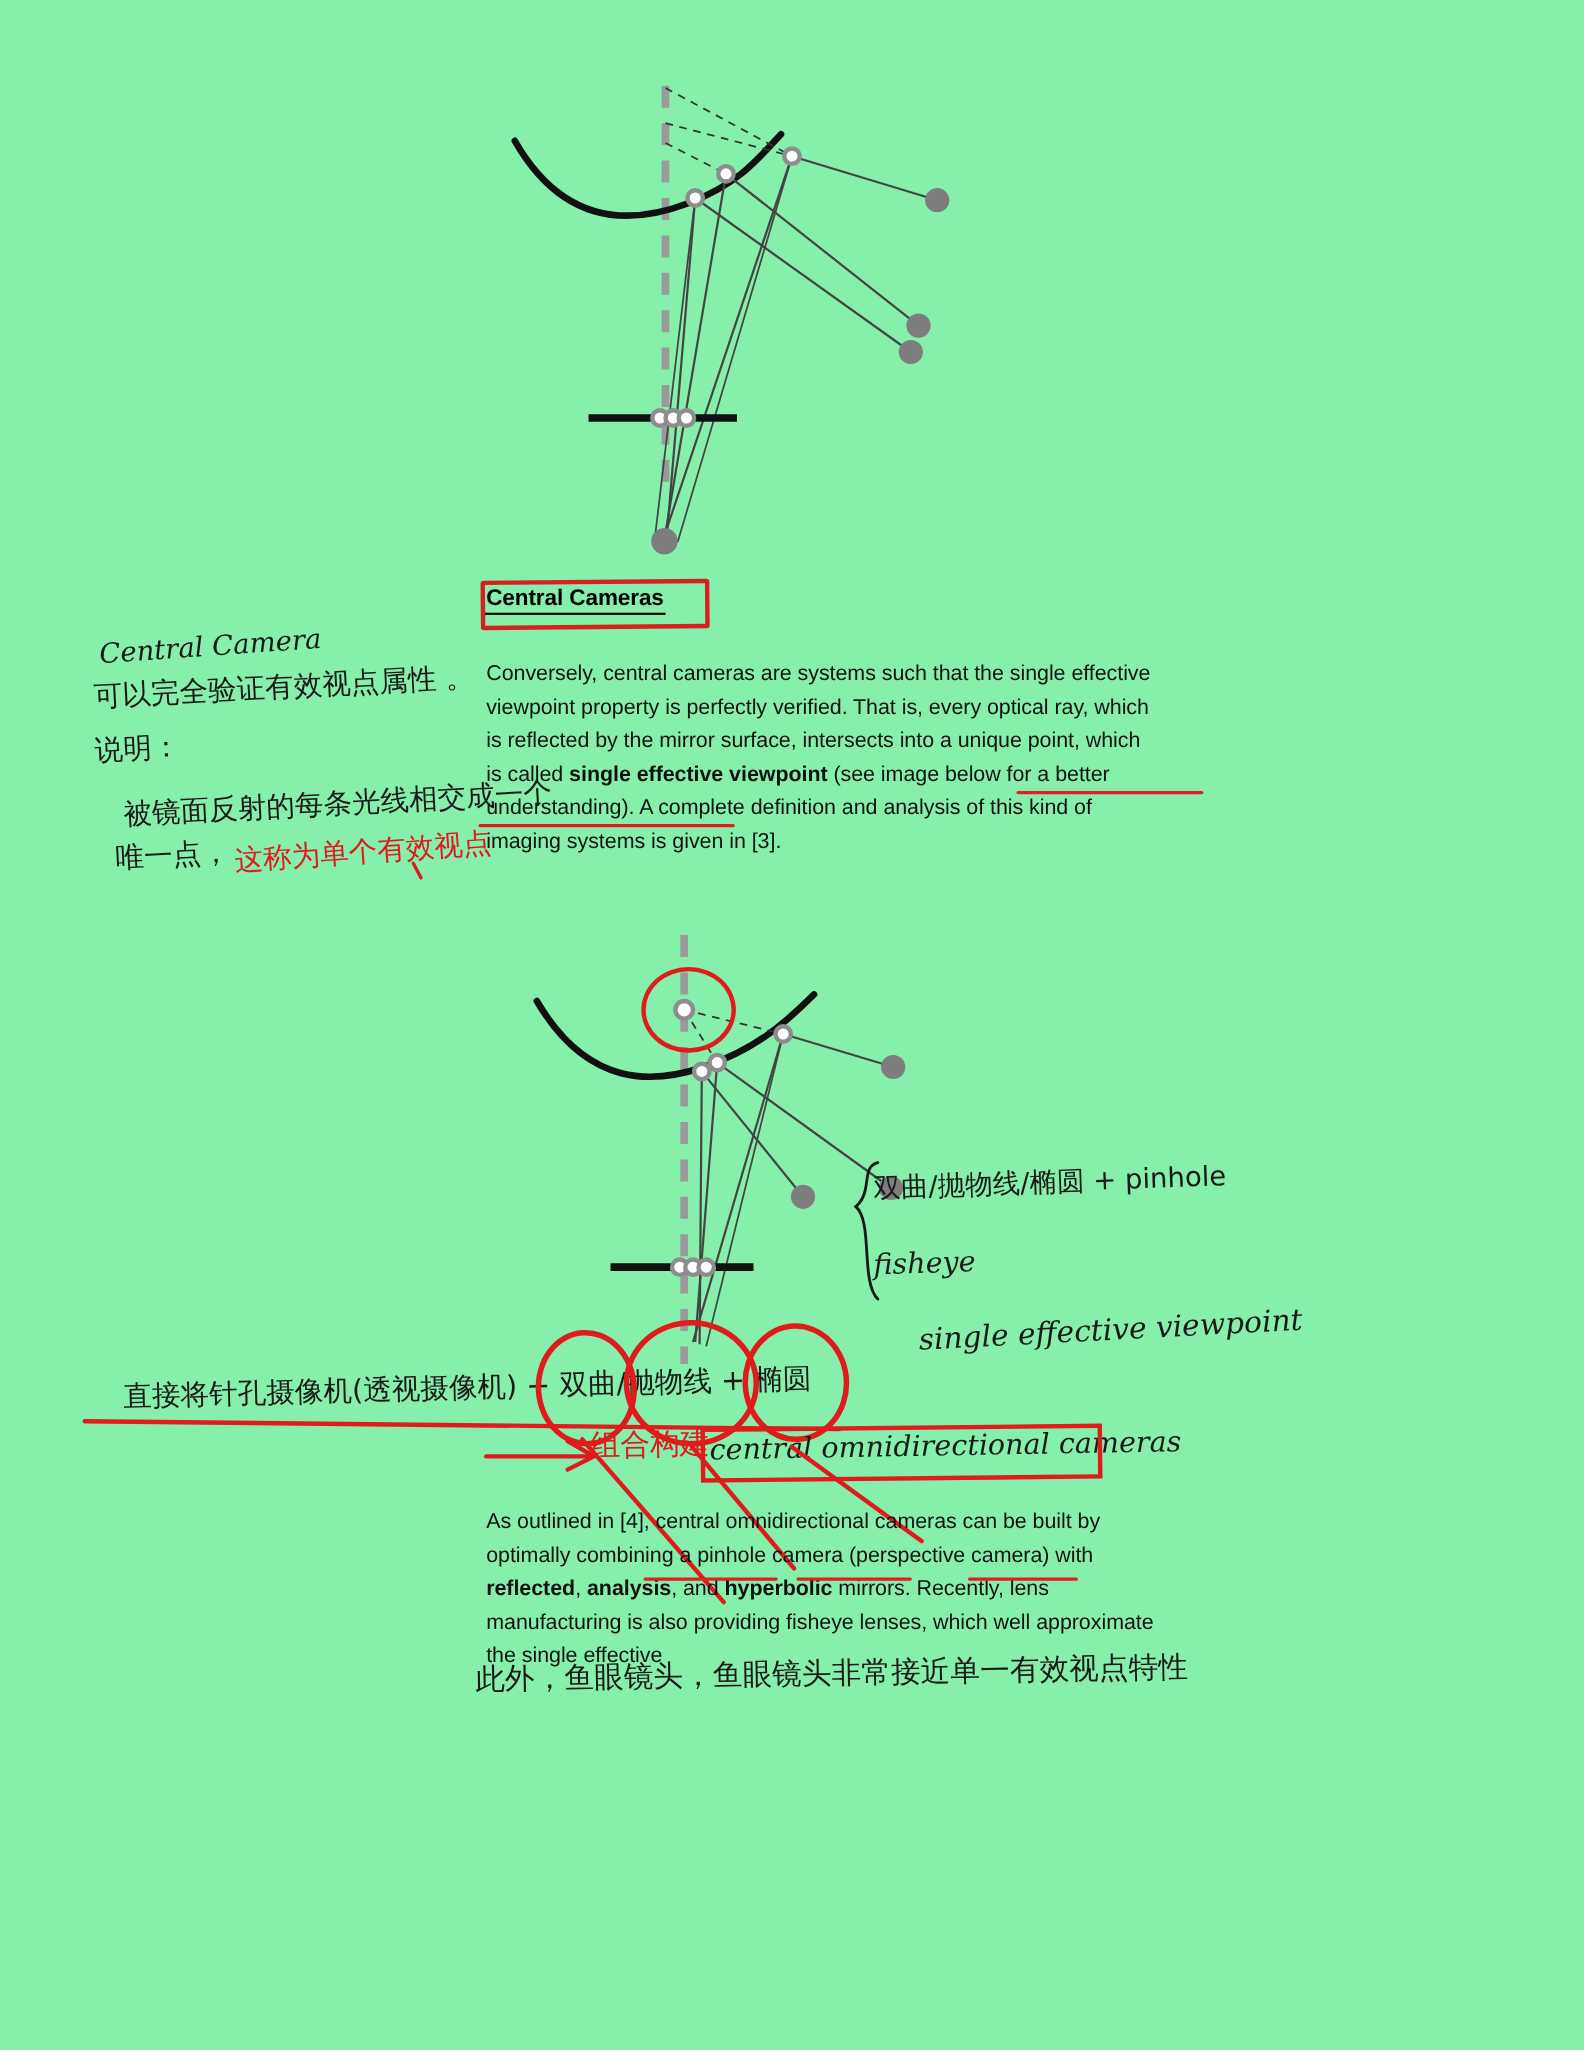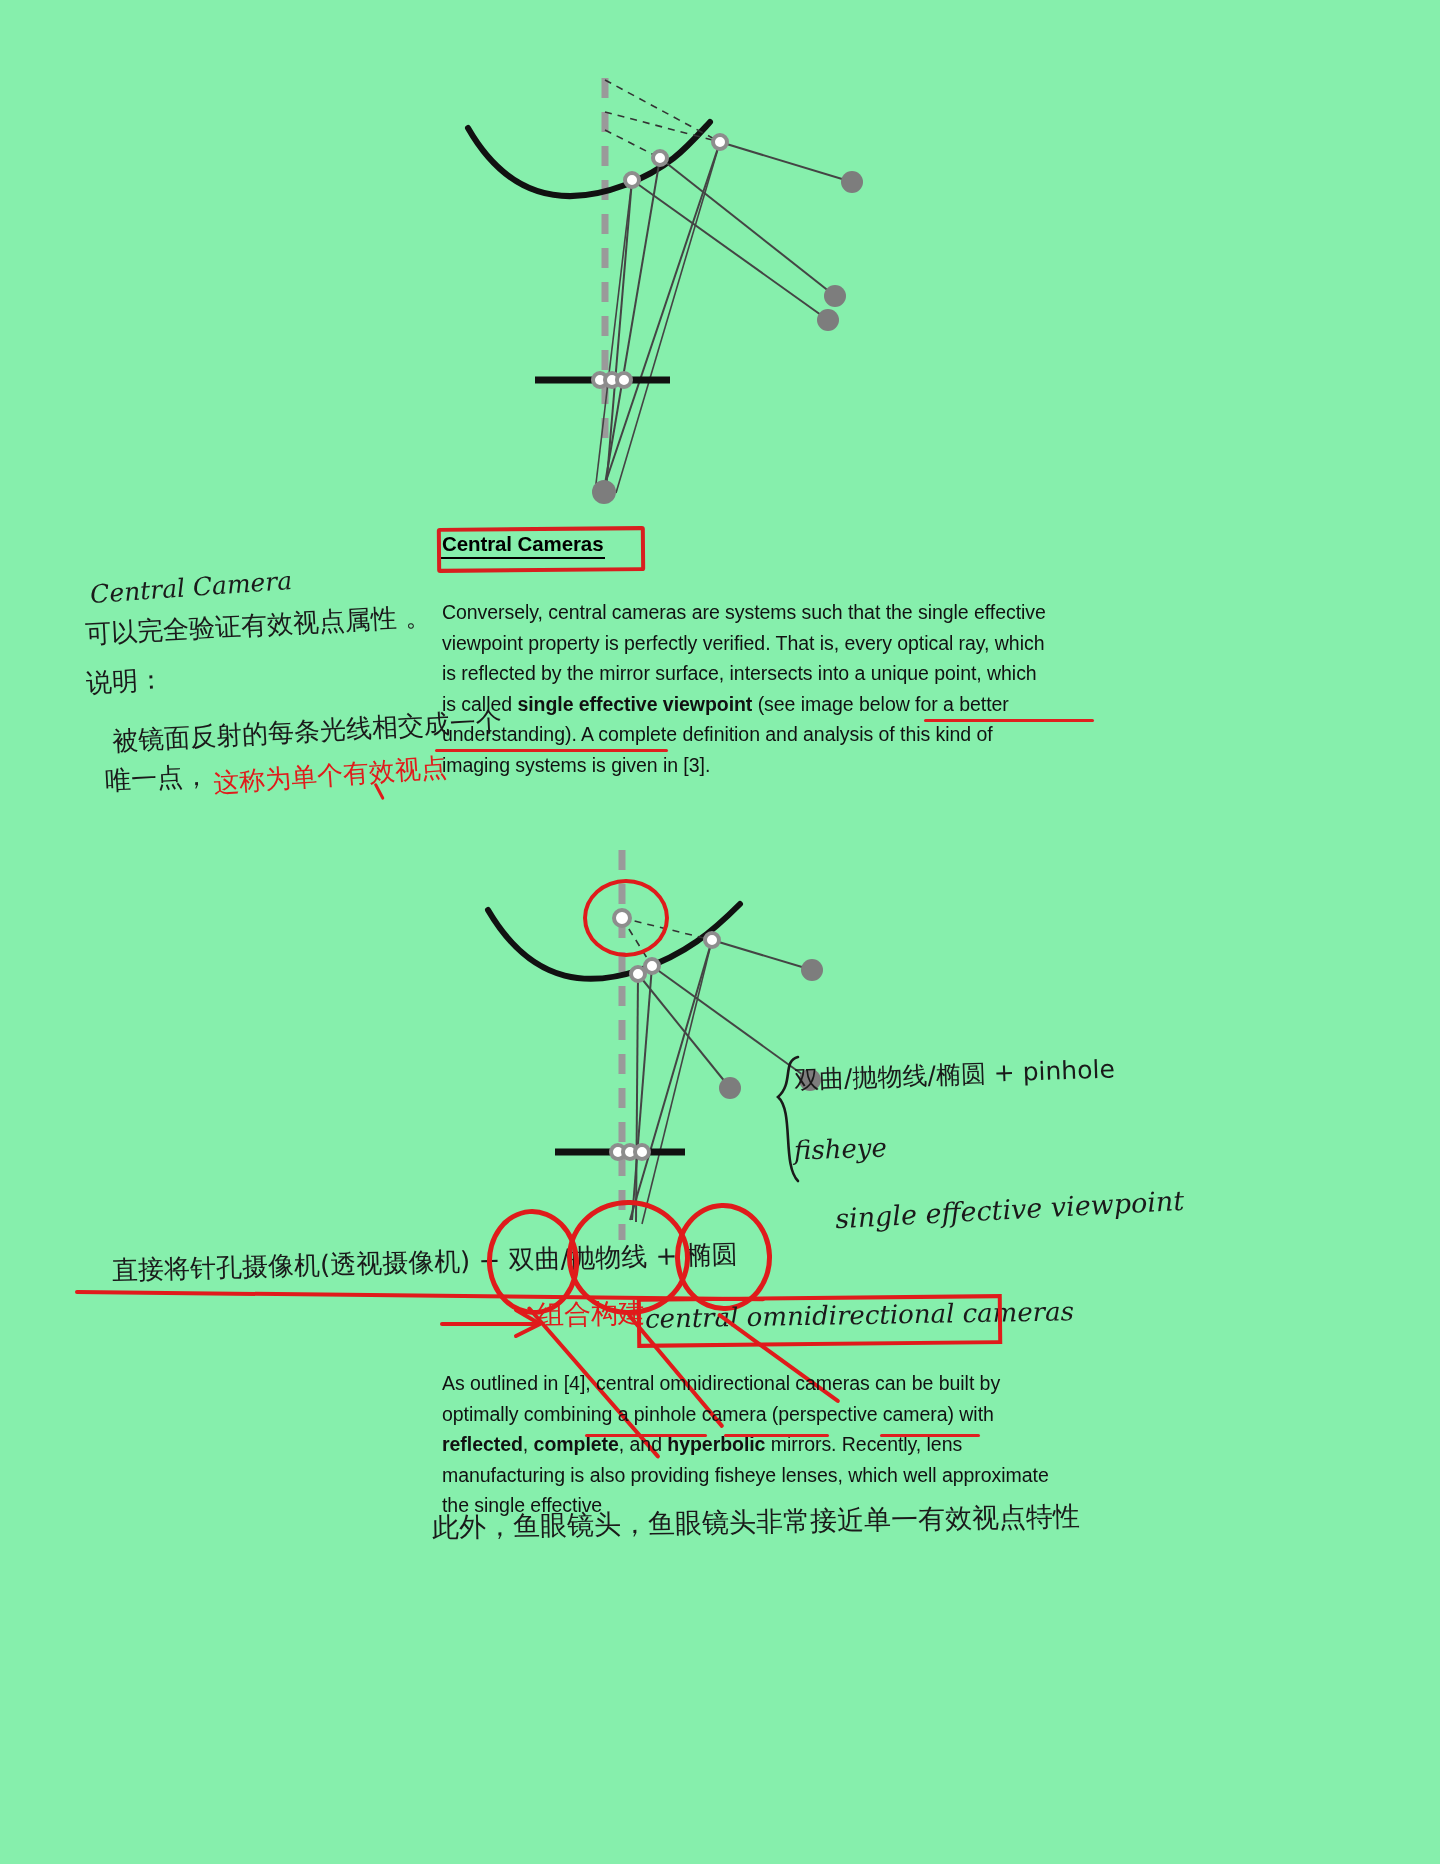--- a/index.html
+++ b/index.html
@@ -176,21 +176,21 @@
 
   <div class="hw hw-en" style="left:645px;top:1302px;font-size:26px;transform:rotate(-1deg);">central omnidirectional cameras</div>
 
   <div class="redbox2" style="left:637px;top:1296px;width:357px;height:42px;transform:rotate(-0.6deg);"></div>
 
   <div class="redline" style="left:528px;top:1305px;width:200px;transform:rotate(49deg);"></div>
   <div class="redline" style="left:628px;top:1312px;width:148px;transform:rotate(50deg);"></div>
   <div class="redline" style="left:718px;top:1312px;width:150px;transform:rotate(36deg);"></div>
 
   <div class="para" id="para-outlined">
-    <span>As outlined in [4], central omnidirectional cameras can be built by optimally combining a pinhole camera (perspective camera) with </span><b>reflected</b><span>, </span><b>complete</b><span>, and </span><b>hyperbolic</b><span> mirrors. Recently, lens manufacturing is also providing fisheye lenses, which well approximate the single effective</span>
+    <span>As outlined in [4], central omnidirectional cameras can be built by optimally combining a pinhole camera (perspective camera) with </span><b>reflected</b><span>, </span><b>analysis</b><span>, and </span><b>hyperbolic</b><span> mirrors. Recently, lens manufacturing is also providing fisheye lenses, which well approximate the single effective</span>
   </div>
 
   <div class="uline" style="left:585px;top:1434px;width:122px;"></div>
   <div class="uline" style="left:724px;top:1434px;width:105px;"></div>
   <div class="uline" style="left:880px;top:1434px;width:100px;"></div>
 
   <div class="hw" style="left:432px;top:1508px;font-size:27px;transform:rotate(-1deg);">此外，鱼眼镜头，鱼眼镜头非常接近单一有效视点特性</div>
 
 </div>
 

